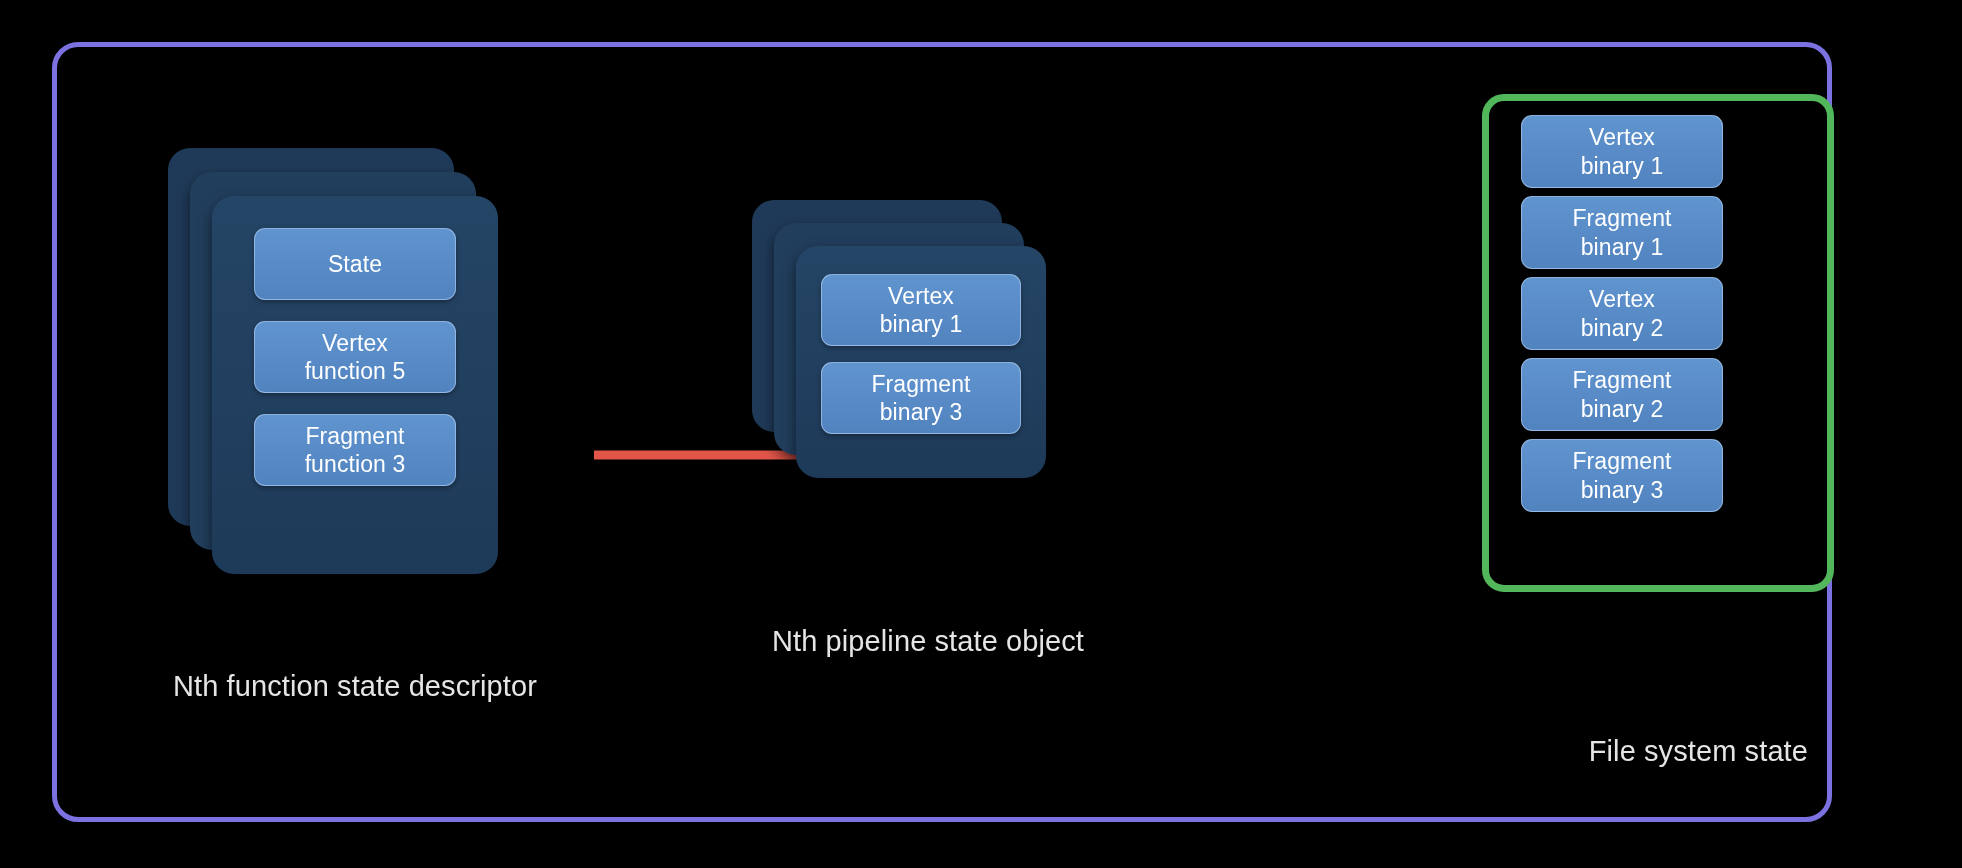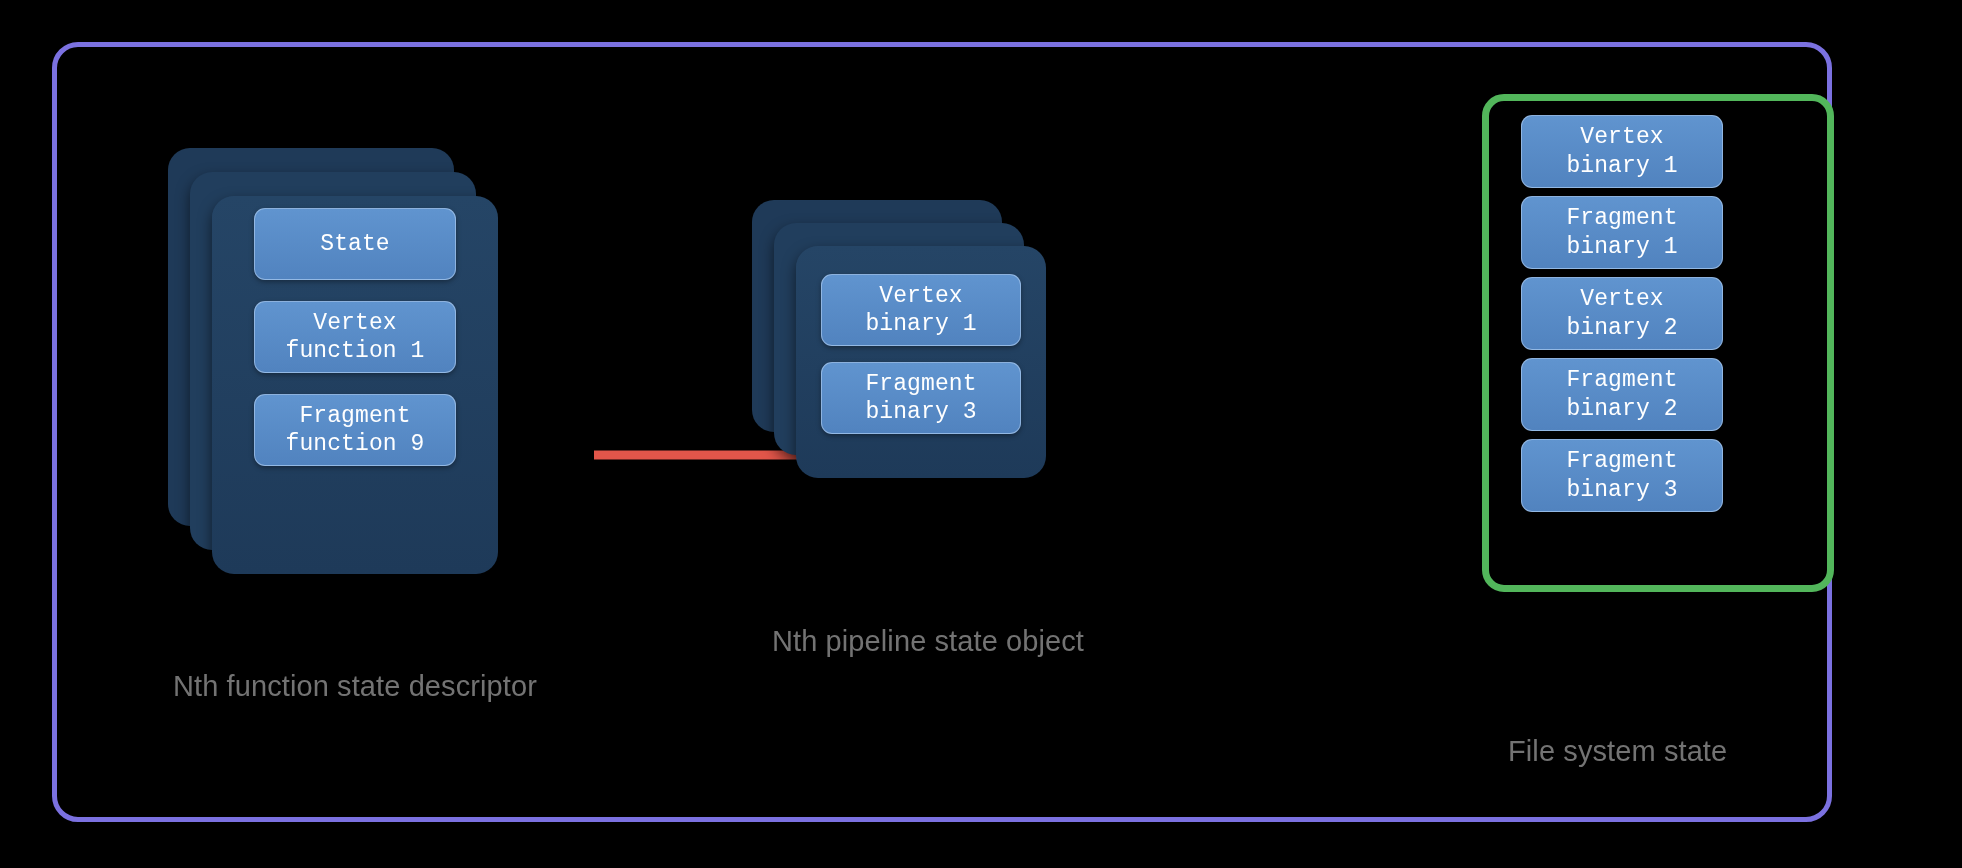--- a/index.html
+++ b/index.html
@@ -64,30 +64,30 @@
     display: flex;
     flex-direction: column;
     align-items: center;
     justify-content: center;
     text-align: center;
     line-height: 1.22;
     box-sizing: border-box;
     box-shadow: 0 2px 5px rgba(0,0,0,0.35);
     letter-spacing: 0.1px;
   }
-  .tile span { display: block; white-space: nowrap; font-family: Liberation Mono, monospace; }
+  .tile span { display: block; white-space: nowrap; }
 
   
   .caption {
     position: absolute;
-    color: #737373;
+    color: #e5e5e5;
     font-size: 29px;
     letter-spacing: 0.1px;
     white-space: nowrap;
-    text-align: left;
+    text-align: right;
   }
 
   
   .arrow {
     position: absolute;
     left: 592px;
     top: 438px;
     width: 406px;
     height: 34px;
   }
@@ -116,21 +116,21 @@
     width: 202px;
     height: 73px;
     font-size: 23px;
   }
 
   
   #descriptor-stack { left: 168px; top: 148px; width: 330px; height: 400px; }
   #descriptor-stack .card { width: 286px; height: 378px; }
   #descriptor-stack .back3 { left: 0px;  top: 0px; }
   #descriptor-stack .back2 { left: 22px; top: 24px; }
-  #descriptor-stack .front { left: 44px; top: 48px; padding-top: 12px; gap: 21px; }
+  #descriptor-stack .front { left: 44px; top: 48px; padding-top: 32px; gap: 21px; }
   #descriptor-stack .tile { width: 202px; height: 72px; font-size: 23px; }
 
   
   #pso-stack { left: 752px; top: 200px; width: 320px; height: 320px; }
   #pso-stack .card { width: 250px; height: 232px; }
   #pso-stack .back3 { left: 0px;  top: 0px; }
   #pso-stack .back2 { left: 22px; top: 23px; }
   #pso-stack .front { left: 44px; top: 46px; padding-top: 28px; gap: 16px; }
   #pso-stack .tile { width: 200px; height: 72px; font-size: 23px; }
 
@@ -148,25 +148,25 @@
 
   <div class="stack" id="descriptor-stack">
     <div class="card back3"></div>
     <div class="card back2"></div>
     <div class="card front">
       <div class="tile">
         <span>State</span>
       </div>
       <div class="tile">
         <span>Vertex</span>
-        <span>function 1</span>
+        <span>function 5</span>
       </div>
       <div class="tile">
         <span>Fragment</span>
-        <span>function 9</span>
+        <span>function 3</span>
       </div>
     </div>
   </div>
 
   <div class="caption" id="caption-descriptor">Nth function state descriptor</div>
 
   <svg class="arrow" viewBox="0 0 406 34">
     <line x1="2" y1="17" x2="372" y2="17" stroke="#e2564a" stroke-width="9" stroke-linecap="butt"></line>
     <polygon points="368,2 402,17 368,32" fill="#e2564a"></polygon>
   </svg>

